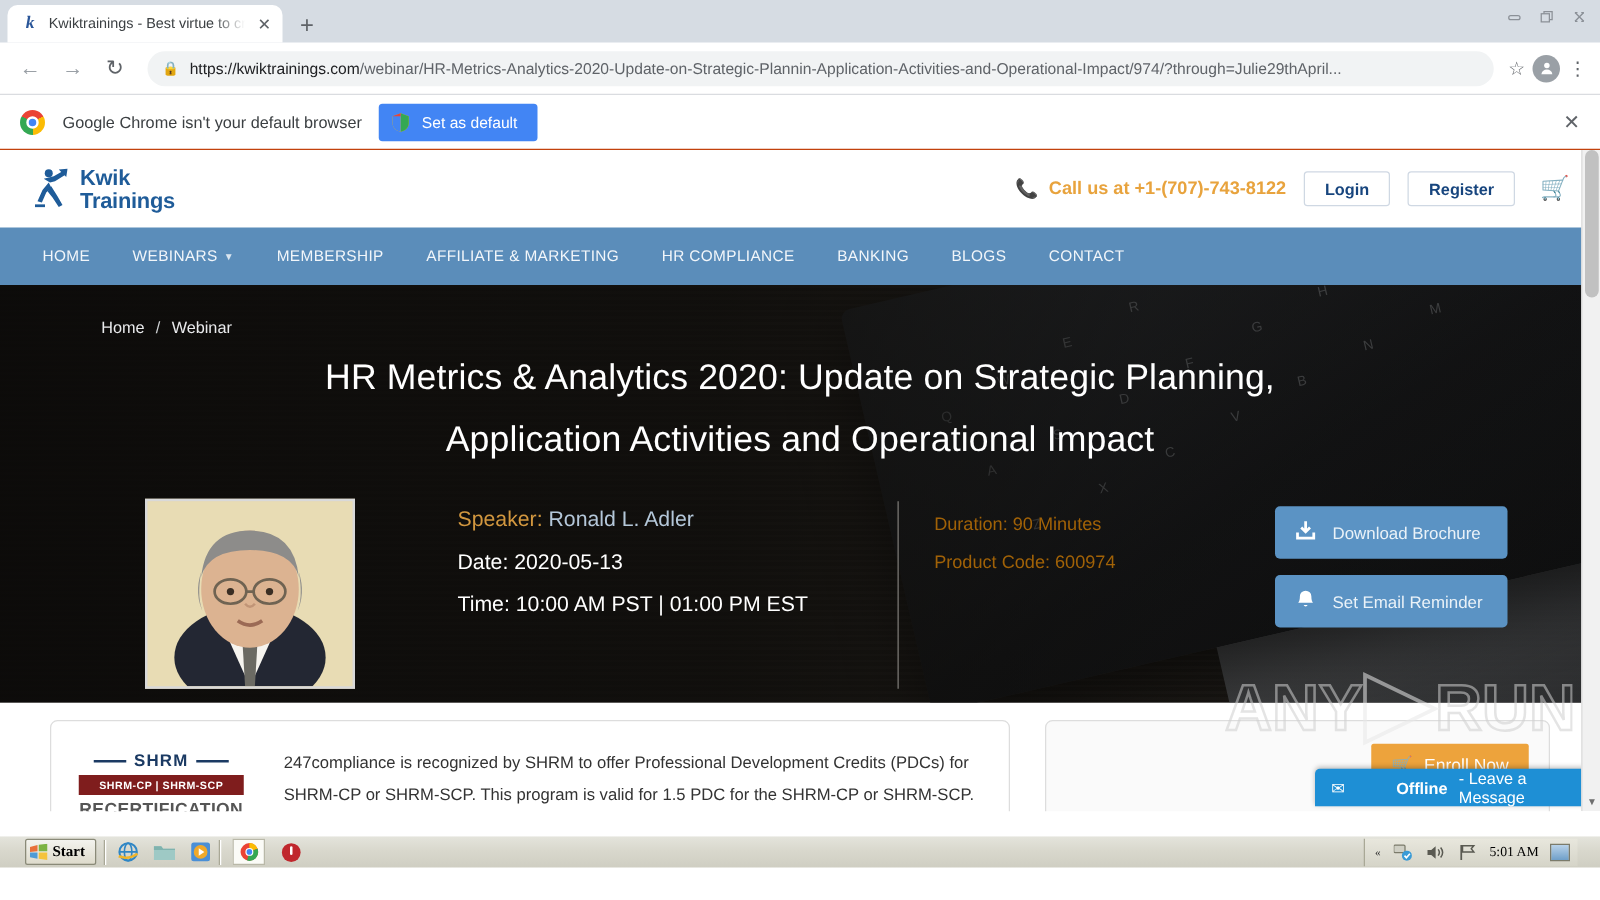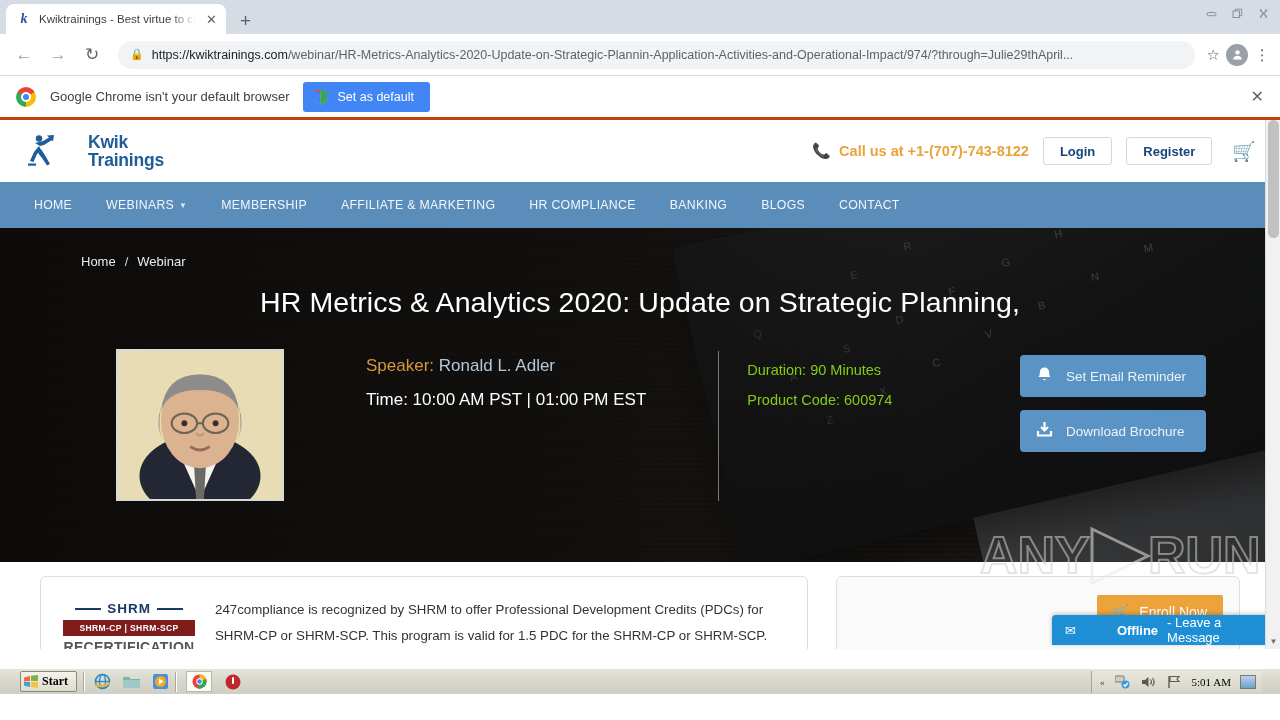--- a/index.html
+++ b/index.html
@@ -63,21 +63,21 @@
   .url b { color:#202124; font-weight:normal; }
   .star { color:#5f6368; font-size:15px; }
   .avatar-btn {
     width:22px; height:22px; border-radius:50%; background:#9aa0a6;
     display:flex; align-items:center; justify-content:center; color:#fff; font-size:12px;
   }
   .kebab { color:#5f6368; font-size:15px; letter-spacing:0; width:16px; text-align:center; }
 
   
   .infobar {
-    height: 44px; background:#fff; border-bottom:3px solid #c2410c;
+    height: 44px; background:#fff; border-bottom:1px solid #c2410c;
     display:flex; align-items:center; padding: 0 16px; gap: 14px;
   }
   .chrome-logo { width:20px; height:20px; border-radius:50%; position:relative; overflow:hidden;
     background: conic-gradient(from -60deg, #ea4335 0 120deg, #fbbc05 0 240deg, #34a853 0 360deg); }
   .chrome-logo::after { content:""; position:absolute; inset:5px; border-radius:50%; background:#4285f4; border:2px solid #fff;}
   .infobar-text { font-size:13px; color:#3c4043; }
   .btn-setdefault {
     background:#4285f4; color:#fff; border:none; border-radius:3px;
     height:30px; padding: 0 16px 0 10px; font-size:12.5px;
     display:flex; align-items:center; gap:9px; cursor:pointer;
@@ -88,21 +88,21 @@
 
   
   .page { position:relative; height: 529px; overflow:hidden; background:#fff; }
 
   .site-header {
     height: 62px; background:#fff; display:flex; align-items:center;
     padding: 0 24px 0 26px;
   }
   .logo { display:flex; align-items:center; gap:6px; }
   .logo-mark { width:32px; height:34px; }
-  .logo-text { line-height:1.05; color:#1f5c99; font-weight:bold; font-size:17.5px; letter-spacing:-.2px;margin-left:24px;}
+  .logo-text { line-height:1.05; color:#1f5c99; font-weight:bold; font-size:17.5px; letter-spacing:-.2px;}
   .header-right { margin-left:auto; display:flex; align-items:center; gap:14px; }
   .callus { display:flex; align-items:center; gap:8px; color:#e8a33d; font-weight:bold; font-size:14.5px; }
   .phone-ico { font-size:15px; }
   .hbtn {
     border:1px solid #cfd8e3; background:#fff; color:#17457e; font-weight:bold;
     font-size:13px; border-radius:3px; height:28px; padding:0 16px; cursor:pointer;
     font-family:"Liberation Sans", sans-serif;
   }
   .cart { color:#1f5c99; font-size:19px; margin-left:6px; }
 
@@ -167,34 +167,34 @@
   .hero-cols { display:flex; margin-top: 22px; }
   .speaker-photo {
     width:168px; height:152px; margin-left: 90px; border:2px solid #d9d9d9; background:#e6d9b4;
     position:relative; overflow:hidden; flex:none;
   }
   .face { position:absolute; inset:0; }
   .meta-left { margin-left: 82px; color:#fff; font-size:17px; line-height:34px; }
   .meta-left .k { color:#d2973f; }
   .meta-left .spk { color:#b4c7d9; }
   .divider { width:1px; background:#7c7a76; height:150px; margin-left: 72px; margin-top:2px; }
-  .meta-right { margin-left: 28px; color:#84cc16; font-size:14.5px; line-height:30px; padding-top:6px; }
+  .meta-right { margin-left: 28px; color:#a16207; font-size:14.5px; line-height:30px; padding-top:6px; }
   .hero-btns { margin-left: auto; margin-right: 48px; padding-top:6px; display:flex; flex-direction:column; gap:13px; }
   .hero-btn {
     width:186px; height:42px; background:#5b93c4; color:#eaf2f8; border:none; border-radius:4px;
     display:flex; align-items:center; gap:13px; padding-left:16px; font-size:13.5px;
     cursor:pointer; font-family:"Liberation Sans", sans-serif;
   }
   .hero-btn svg { flex:none; }
 
   
   .content { background:#fff; padding: 14px 40px 0 40px; display:flex; gap:28px; height:133px;}
   .card {
     flex: 1; border:1px solid #ddd; border-radius:6px; padding: 20px 22px;
-    display:flex; gap:20px;
+    display:flex; gap:32px;
   }
   .shrm-logo { width:132px; flex:none; text-align:center; padding-top:4px; }
   .shrm-top { display:flex; align-items:center; gap:6px; justify-content:center; font-size:13.5px; font-weight:bold; color:#1b3a63; letter-spacing:1px;}
   .shrm-rule { height:2px; width:26px; background:#1b3a63; }
   .shrm-bar { background:#7f1d1d; color:#fff; font-size:8.5px; font-weight:bold; padding:3px 0; margin-top:4px; letter-spacing:.4px;}
   .shrm-l2 { font-size:14px; font-weight:bold; color:#555; letter-spacing:.3px; margin-top:3px;}
   .shrm-text { font-size:13.3px; color:#333; line-height:26px; }
 
   .side-card {
     width: 404px; flex:none; border:1px solid #ddd; border-radius:6px; background:#fafafa;
@@ -202,21 +202,21 @@
   }
   .enroll-btn {
     position:absolute; right: 16px; top: 18px; background:#eda33c; color:#fff;
     border:none; height:34px; padding:0 16px; font-size:14px; border-radius:2px;
     display:flex; align-items:center; gap:9px; cursor:pointer;
     font-family:"Liberation Sans", sans-serif;
   }
 
   
   .watermark {
-    position:absolute; right: 22px; bottom: 60px; width: 278px; height: 66px;
+    position:absolute; right: 22px; bottom: 49px; width: 278px; height: 66px;
     pointer-events:none; opacity:.55;text-align:center;
   }
 
   
   .chat-widget {
     position:absolute; right: 8px; bottom: 4px; width: 220px; height: 30px;
     background:#1e8fd5; border-radius:4px 4px 0 0; display:flex; align-items:center;
     gap:9px; padding-left:13px; color:#fff; font-size:13px; cursor:pointer;
     box-shadow: 0 -1px 4px rgba(0,0,0,.25);
   }
@@ -414,20 +414,21 @@
 
       <div class="hero-inner">
         <div class="crumbs">
           <a>Home</a>
           <span class="sep">/</span>
           <a>Webinar</a>
         </div>
 
         <h1 class="hero-title">
           <div>HR Metrics &amp; Analytics 2020: Update on Strategic Planning,</div>
+          <div>Application Activities and Operational Impact</div>
         </h1>
 
         <div class="hero-cols">
           <div class="speaker-photo">
             <svg class="face" viewBox="0 0 168 152" preserveAspectRatio="none">
               <rect width="168" height="152" fill="#e8dcb4"></rect>
               <ellipse cx="84" cy="128" rx="62" ry="42" fill="#232733"></ellipse>
               <path d="M66 112 L84 152 L102 112 Z" fill="#f6f4ef"></path>
               <path d="M78 118 L90 118 L88 152 L80 152 Z" fill="#6b6a63"></path>
               <ellipse cx="84" cy="72" rx="40" ry="48" fill="#dcb391"></ellipse>
@@ -442,48 +443,49 @@
               <path d="M74 98 q10 7 20 0" stroke="#9b6a55" stroke-width="3" fill="none"></path>
               <path d="M80 84 q4 5 8 0" stroke="#c09476" stroke-width="2" fill="none"></path>
             </svg>
           </div>
 
           <div class="meta-left">
             <div>
               <span class="k">Speaker:</span>
               <span class="spk">Ronald L. Adler</span>
             </div>
+            <div>Date: 2020-05-13</div>
             <div>Time: 10:00 AM PST | 01:00 PM EST</div>
           </div>
 
           <div class="divider"></div>
 
           <div class="meta-right">
             <div>Duration: 90 Minutes</div>
             <div>Product Code: 600974</div>
           </div>
 
           <div class="hero-btns">
+            <button class="hero-btn">
+              <span>
+                <svg width="17" height="17" viewBox="0 0 17 17">
+                    <path d="M8.5 1 v7 M5 6 l3.5 3.5 L12 6" stroke="#fff" stroke-width="2.2" fill="none"></path>
+                    <path d="M2 10 v4.5 h13 V10" stroke="#fff" stroke-width="2.2" fill="none"></path>
+                  </svg>
+              </span>
+              <span>Download Brochure</span>
+            </button>
             <button class="hero-btn">
               <span>
                 <svg width="17" height="17" viewBox="0 0 17 17">
                     <path d="M8.5 1.5 a4.6 4.6 0 0 1 4.6 4.6 c0 4 1.4 5 1.4 5 H2.5 s1.4-1 1.4-5 A4.6 4.6 0 0 1 8.5 1.5z" fill="#fff"></path>
                     <path d="M6.9 13 a1.7 1.7 0 0 0 3.2 0z" fill="#fff"></path>
                   </svg>
               </span>
               <span>Set Email Reminder</span>
-            </button>
-            <button class="hero-btn">
-              <span>
-                <svg width="17" height="17" viewBox="0 0 17 17">
-                    <path d="M8.5 1 v7 M5 6 l3.5 3.5 L12 6" stroke="#fff" stroke-width="2.2" fill="none"></path>
-                    <path d="M2 10 v4.5 h13 V10" stroke="#fff" stroke-width="2.2" fill="none"></path>
-                  </svg>
-              </span>
-              <span>Download Brochure</span>
             </button>
           </div>
         </div>
       </div>
     </div>
 
     <div class="content">
       <div class="card">
         <div class="shrm-logo">
           <div class="shrm-top">

